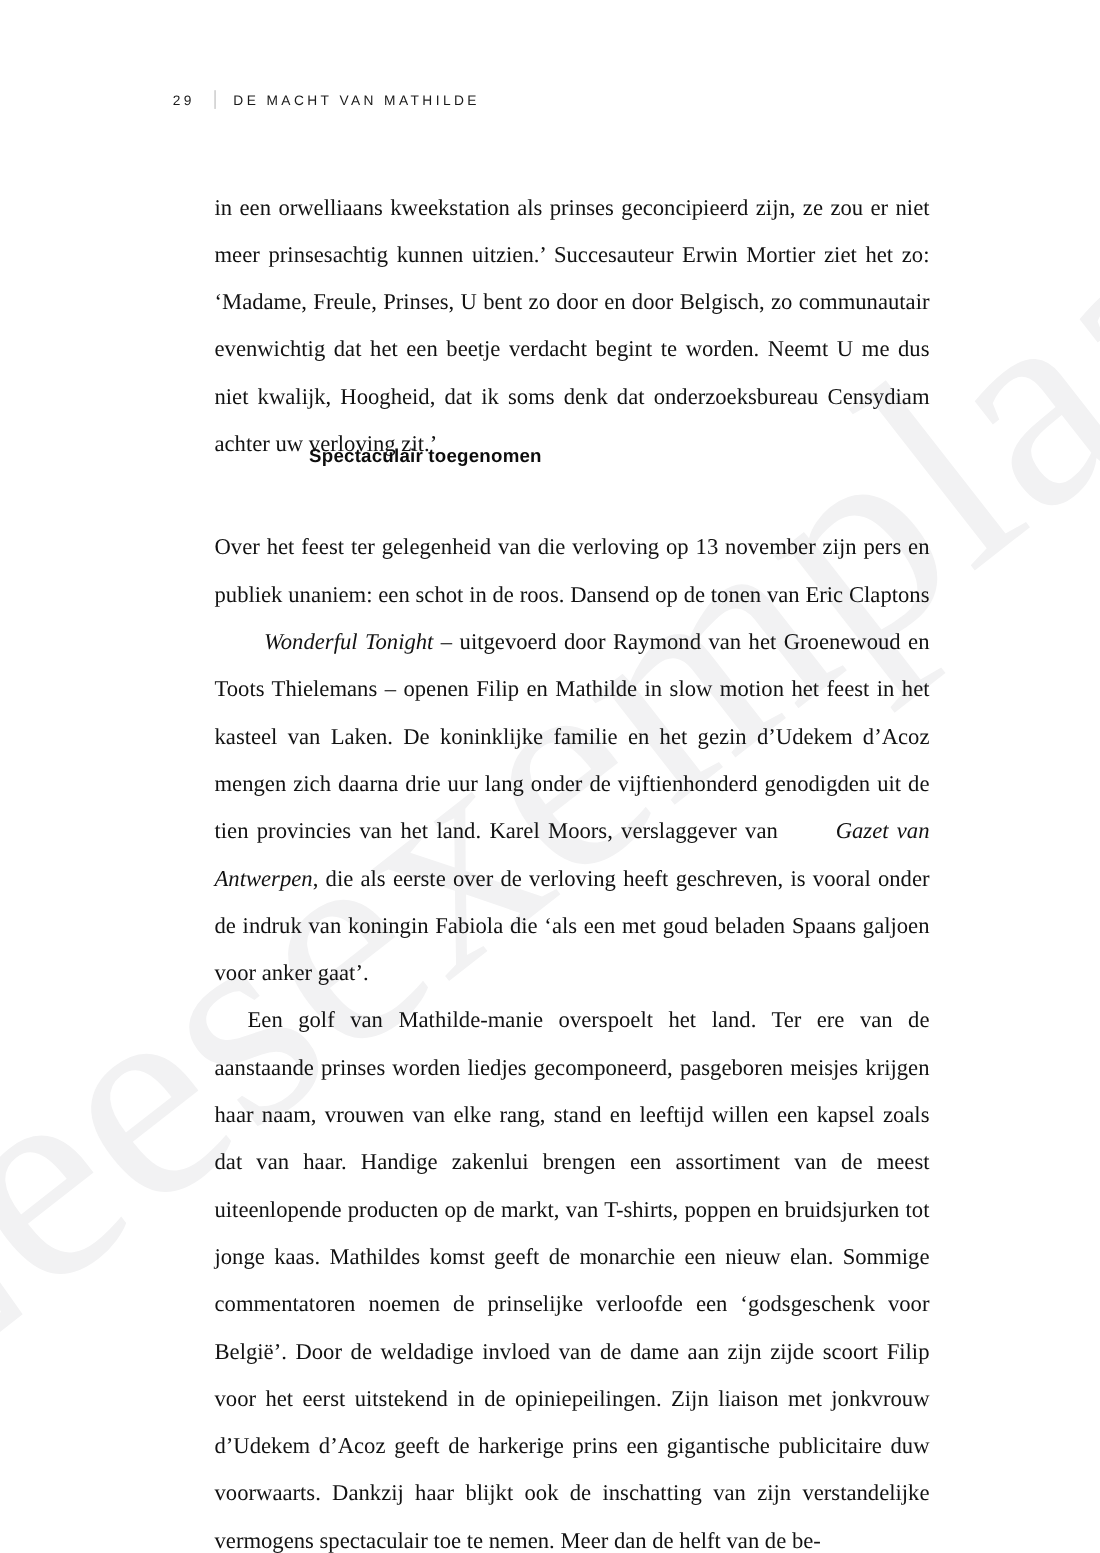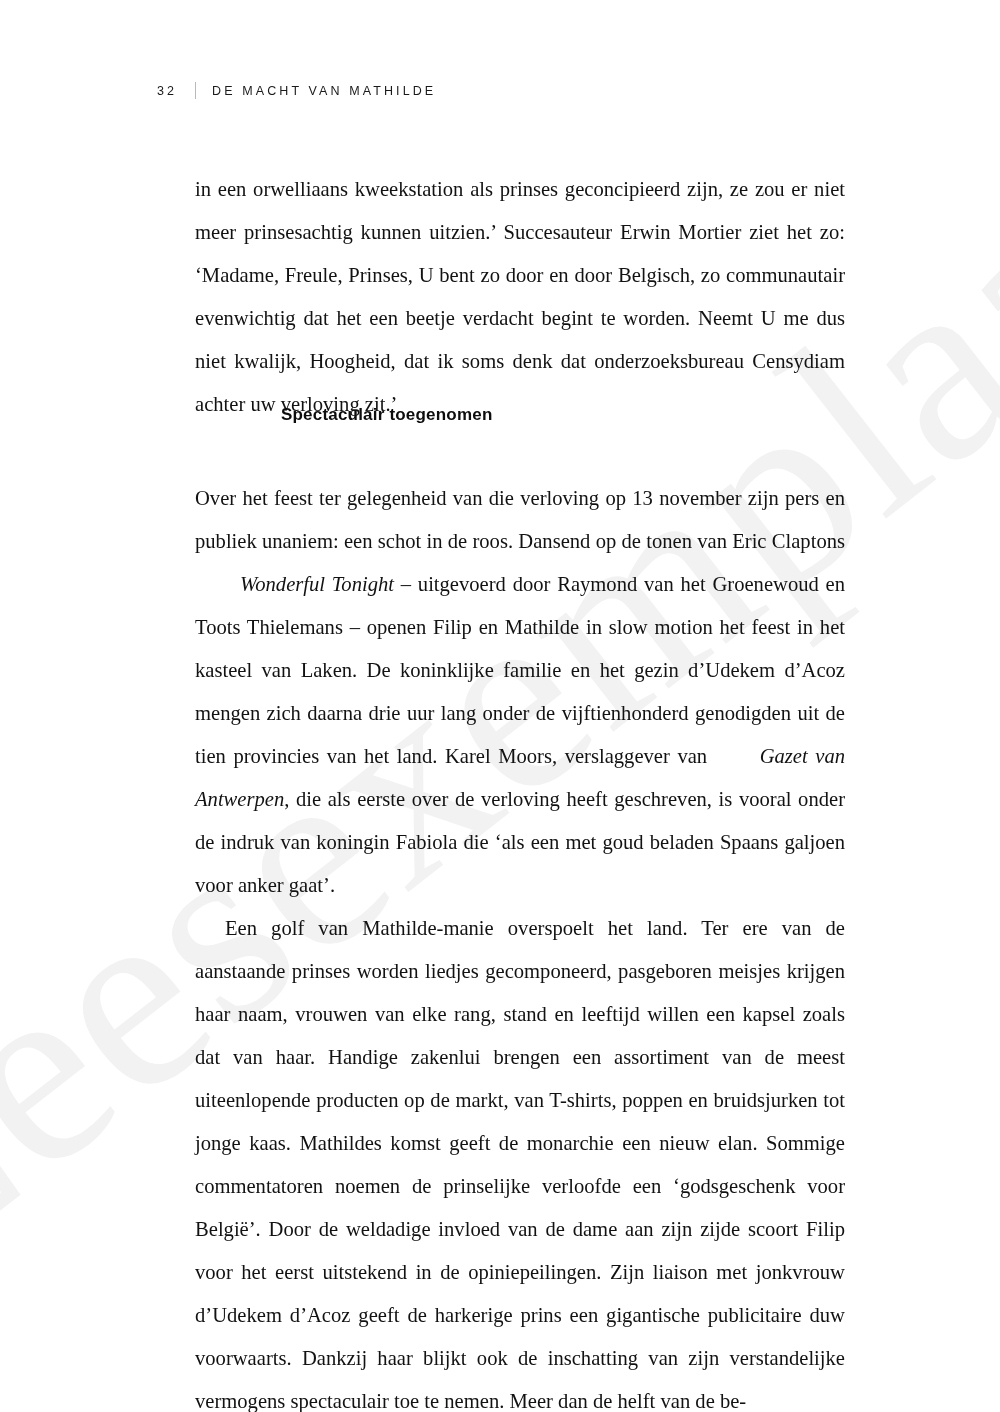--- a/index.html
+++ b/index.html
@@ -111,21 +111,21 @@
   .para i { font-style: italic; margin-left: 45px; }
 </style>
 </head>
 <body style="background: rgb(255, 255, 255);">
 
 <div id="page">
 
   <div id="watermark" style="color: rgb(242, 242, 243); transform: translate(-50%, -50%) rotate(-38deg);">Leesexemplaar</div>
 
   <div class="runhead">
-    <span class="folio">32</span>
+    <span class="folio">29</span>
     <span class="rule"></span>
     <span class="title">DE MACHT VAN MATHILDE</span>
   </div>
 
   <div id="content">
 
     <p id="p-first" class="para">in een orwelliaans kweekstation als prinses geconcipieerd zijn, ze zou er niet meer prinsesachtig kunnen uitzien.’ Succesauteur Erwin Mortier ziet het zo: ‘Madame, Freule, Prinses, U bent zo door en door Belgisch, zo communautair evenwichtig dat het een beetje verdacht begint te worden. Neemt U me dus niet kwalijk, Hoogheid, dat ik soms denk dat onderzoeksbureau Censydiam achter uw verloving zit.’</p>
 
     <h2 id="sec-heading">Spectaculair toegenomen</h2>
 

